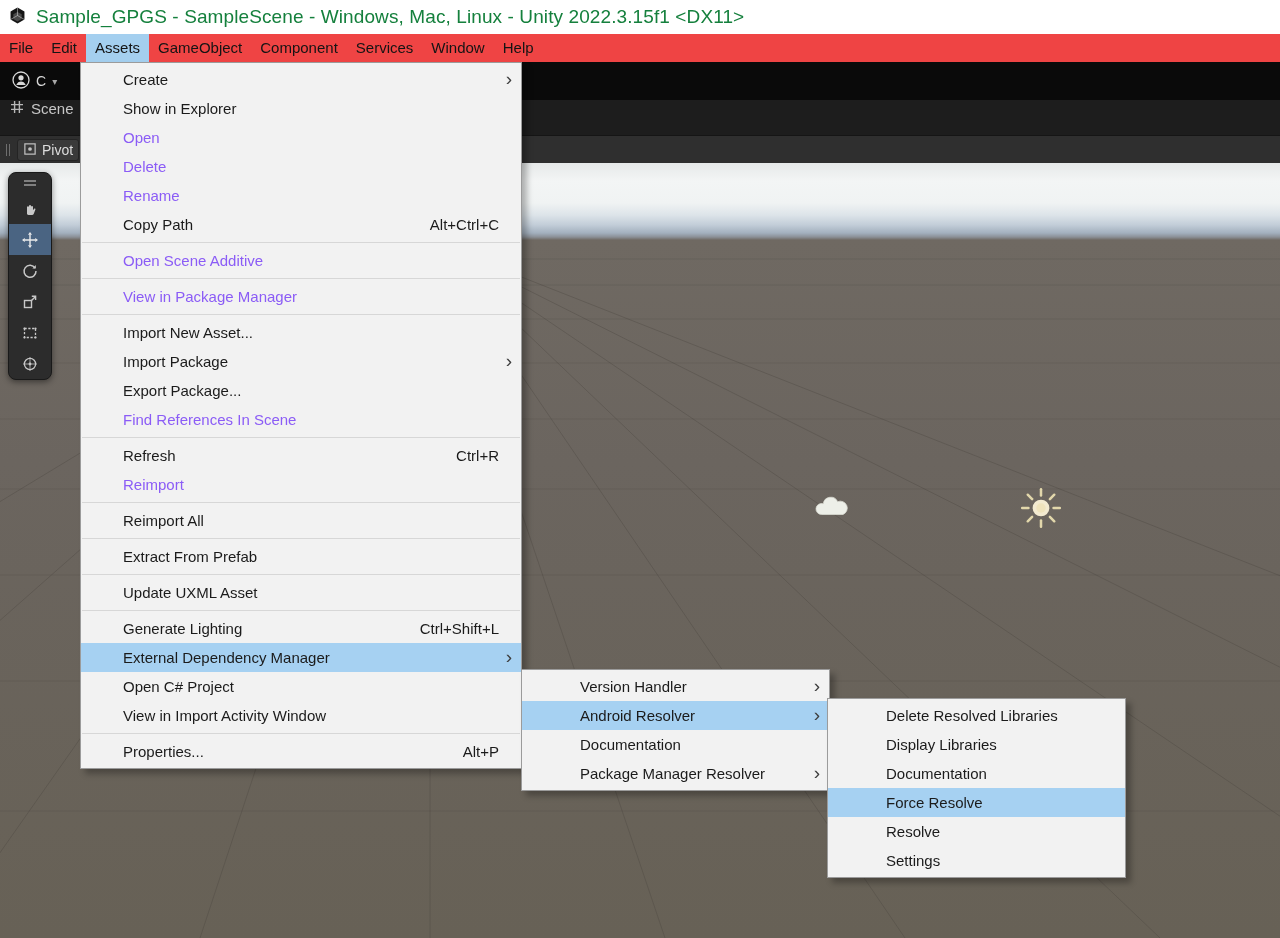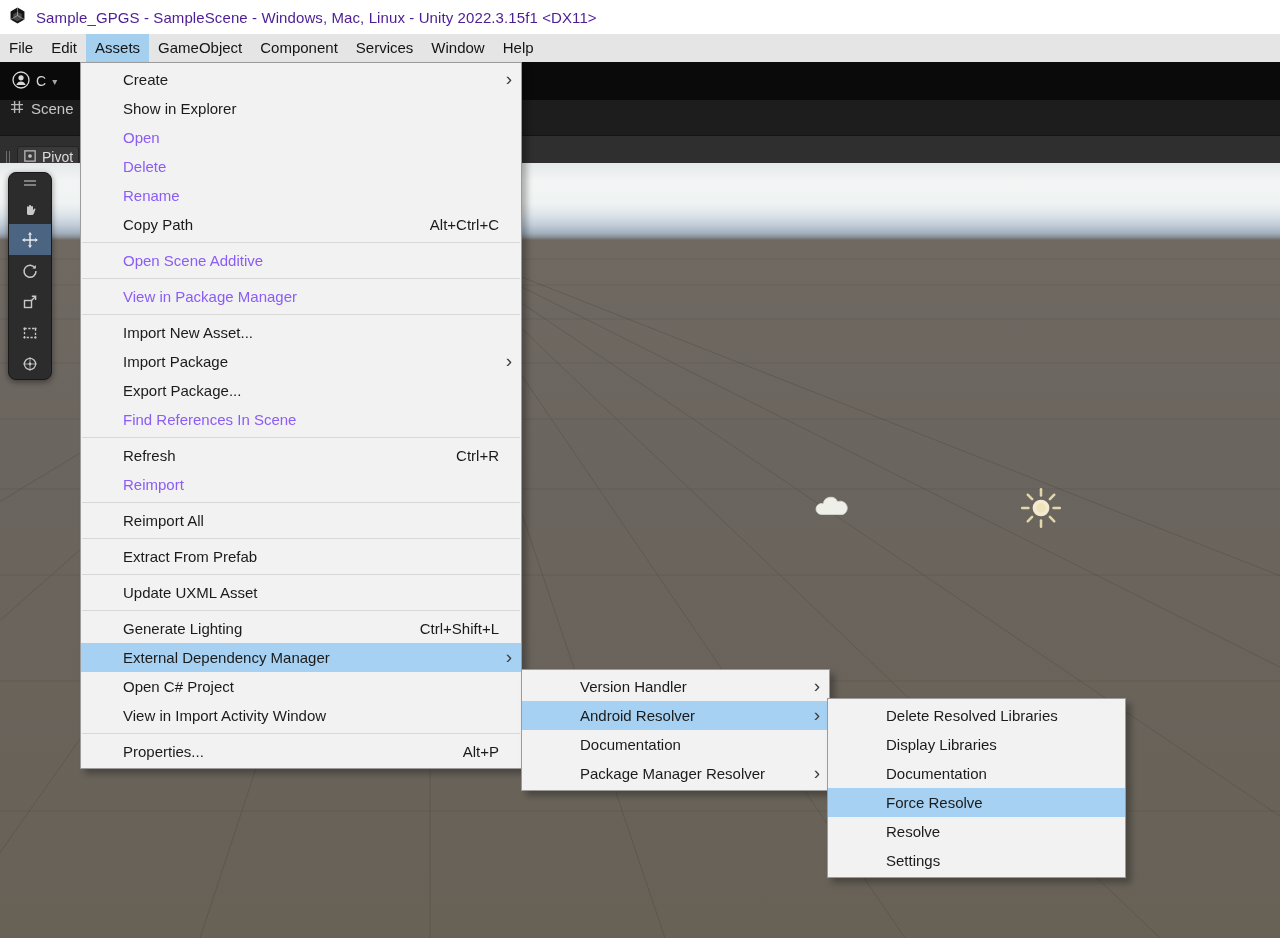--- a/index.html
+++ b/index.html
@@ -2,39 +2,39 @@
 <html><head>
 <meta charset="utf-8">
 <style>
   *{margin:0;padding:0;box-sizing:border-box}
   html,body{width:1280px;height:938px;overflow:hidden}
   body{font-family:"Liberation Sans",sans-serif;background:#fff;position:relative}
   .screen{position:absolute;left:0;top:0;width:1280px;height:938px;overflow:hidden}
 
   
   .titlebar{position:absolute;left:0;top:0;width:1280px;height:34px;background:#ffffff;display:flex;align-items:center;gap:9px;padding-left:8px}
-  .title-text{font-size:15px;color:#4c1d95;letter-spacing:.1px}
-
-  
-  .menubar{position:absolute;left:0;top:34px;width:1280px;height:28px;background:#e5e5e5;display:flex;padding-left:0}
+  .title-text{font-size:19px;color:#15803d;letter-spacing:.1px}
+
+  
+  .menubar{position:absolute;left:0;top:34px;width:1280px;height:28px;background:#ef4444;display:flex;padding-left:0}
   .mb-item{font-size:15px;color:#141414;padding:0 9px;height:28px;line-height:28px;cursor:default;white-space:nowrap}
   .mb-item.active{background:#a4cfef}
 
   
   .editor{position:absolute;left:0;top:62px;width:1280px;height:876px;background:#6b655f;overflow:hidden}
   .strip1{position:absolute;left:0;top:0;width:100%;height:38px;background:#0a0a0a}
   .strip2{position:absolute;left:0;top:38px;width:100%;height:35px;background:#1d1d1d}
   .strip3{position:absolute;left:0;top:73px;width:100%;height:28px;background:#2f2f2f;border-top:1px solid #151515}
 
   .account{position:absolute;left:12px;top:7px;height:24px;display:flex;align-items:center;gap:6px;color:#d8d8d8;font-size:14px}
   .caret{font-size:10px;color:#a8a8a8}
 
   .scene-tab{position:absolute;left:10px;top:0;height:35px;display:flex;gap:7px;color:#c6c6c6;font-size:15px}
 
-  .sv-toolbar-left{position:absolute;left:6px;top:7px;height:28px;display:flex;align-items:center;gap:7px;color:#dcdcdc;font-size:14px}
+  .sv-toolbar-left{position:absolute;left:6px;top:0;height:28px;display:flex;align-items:center;gap:7px;color:#dcdcdc;font-size:14px}
   .drag-bars{display:flex;gap:2px}
   .drag-bars i{display:block;width:1px;height:12px;background:#6e6e6e}
   .pivot-btn{display:flex;align-items:center;gap:5px;height:22px;padding:0 5px;background:#3a3a3a;border:1px solid #242424;border-radius:3px}
 
   
   .scene{position:absolute;left:0;top:101px;width:1280px;height:775px;
     background:linear-gradient(180deg,
       #e6e9e9 0px,#f3f5f5 18px,#f0f3f3 40px,#dde4e9 52px,
       #c2cdd8 62px,#a3b0be 70px,#8b9097 74px,#6f6962 77px,
       #6b655f 300px,#676156 775px);}

